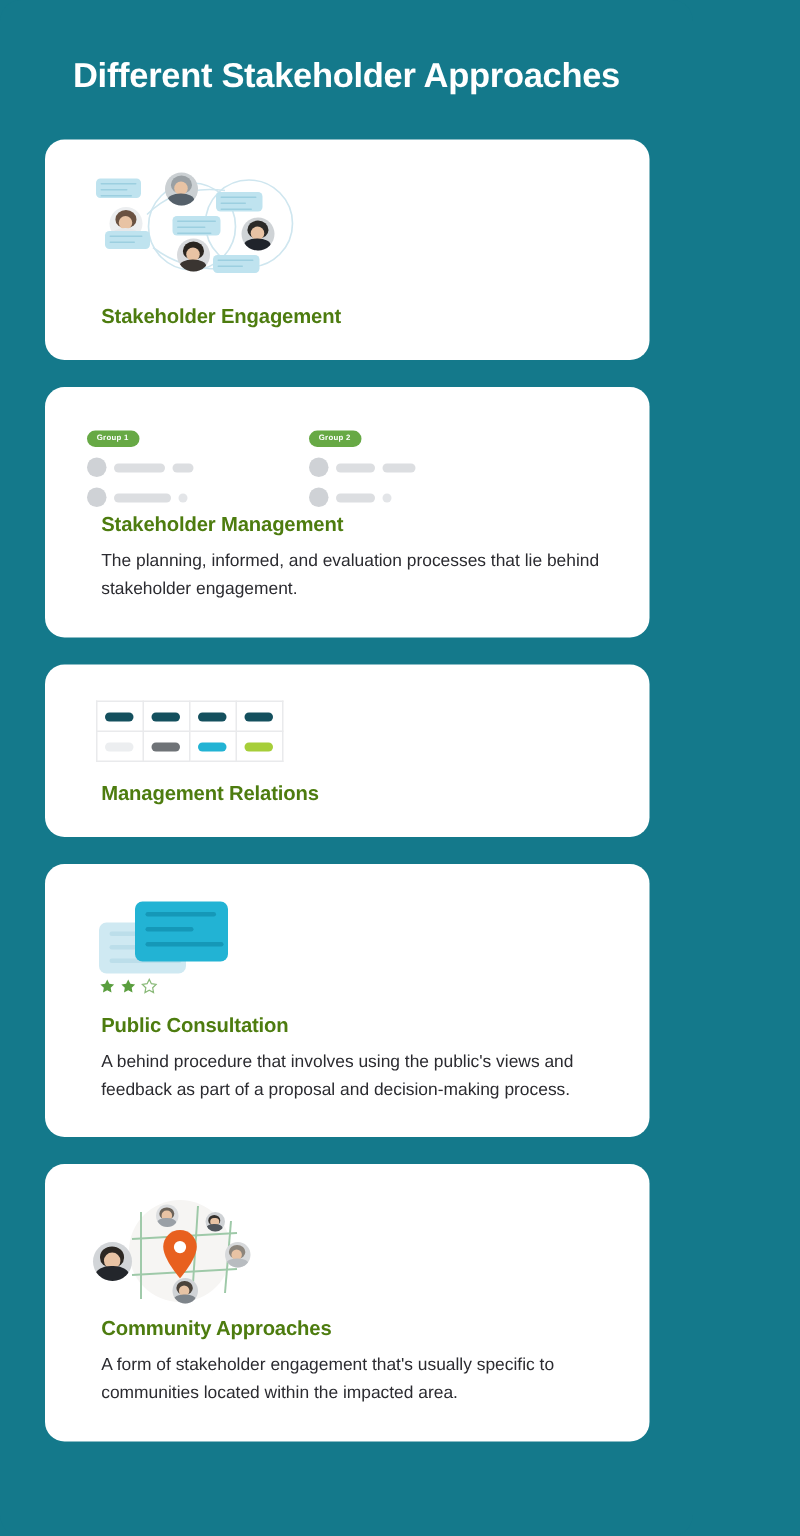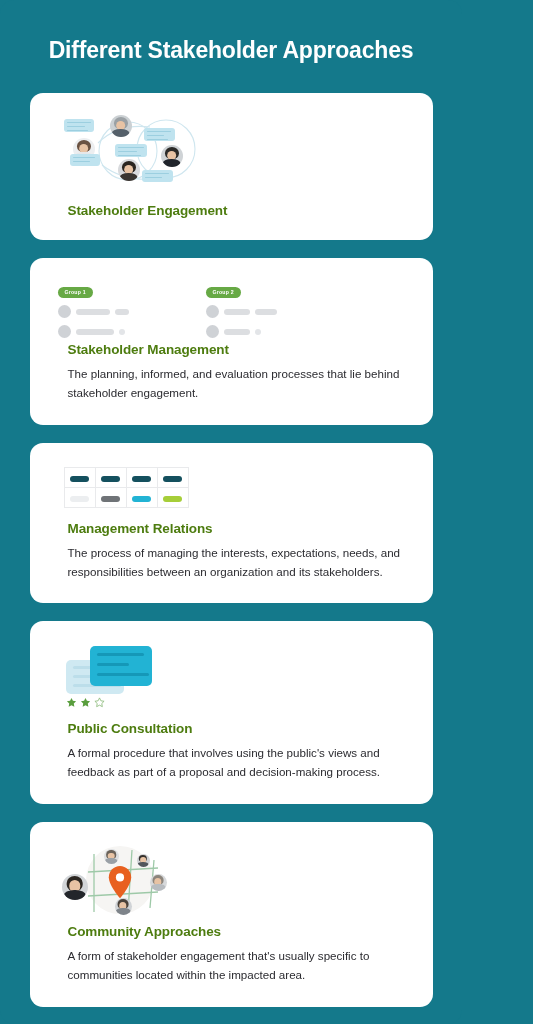--- a/index.html
+++ b/index.html
@@ -327,21 +327,20 @@
           <tr>
             <td><span class="pill" style="background:#eceef0;"></span></td>
             <td><span class="pill" style="background:#6f7377;"></span></td>
             <td><span class="pill" style="background:#22b3d4;"></span></td>
             <td><span class="pill" style="background:#a6ce39;"></span></td>
           </tr>
         </tbody>
           </table>
       </div>
       <div class="card-title">Management Relations</div>
-      <div class="card-desc">The process of managing the interests, expectations, needs, and responsibilities between an organization and its stakeholders.</div>
     </div>
 
     <div class="card">
       <div class="card-art" style="height:72px;">
         <div class="chat">
           <div class="chat-back">
             <i style="width:58%"></i>
               <i style="width:70%"></i>
               <i style="width:84%"></i>
           </div>
@@ -357,21 +356,21 @@
             <svg class="star" viewBox="0 0 24 24">
               <path d="M12 2l3.1 6.3 6.9 1-5 4.9 1.2 6.9L12 17.8 5.8 21.1 7 14.2 2 9.3l6.9-1z" fill="#5a9e3e"></path>
             </svg>
             <svg class="star" viewBox="0 0 24 24">
               <path d="M12 2l3.1 6.3 6.9 1-5 4.9 1.2 6.9L12 17.8 5.8 21.1 7 14.2 2 9.3l6.9-1z" fill="none" stroke="#89b978" stroke-width="1.8"></path>
             </svg>
           </div>
         </div>
       </div>
       <div class="card-title">Public Consultation</div>
-      <div class="card-desc">A formal procedure that involves using the public's views and feedback as part of a proposal and decision-making process.</div>
+      <div class="card-desc">A behind procedure that involves using the public's views and feedback as part of a proposal and decision-making process.</div>
     </div>
 
     <div class="card">
       <div class="card-art" style="height:74px;">
         <div class="map">
           <svg width="135" height="78" viewBox="0 0 135 78">
             <circle cx="62" cy="38" r="34" fill="#f6f5f3"></circle>
             <g stroke="#9ec9a8" stroke-width="1.3" fill="none">
               <path d="M36 12 L36 70"></path>
               <path d="M74 8 L70 70"></path>

